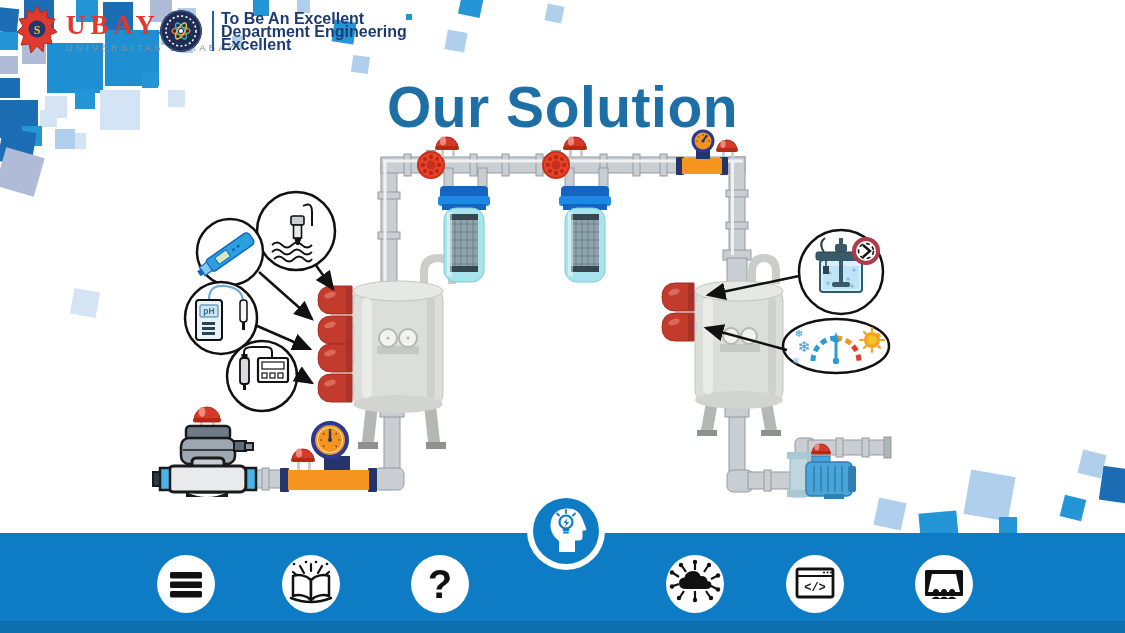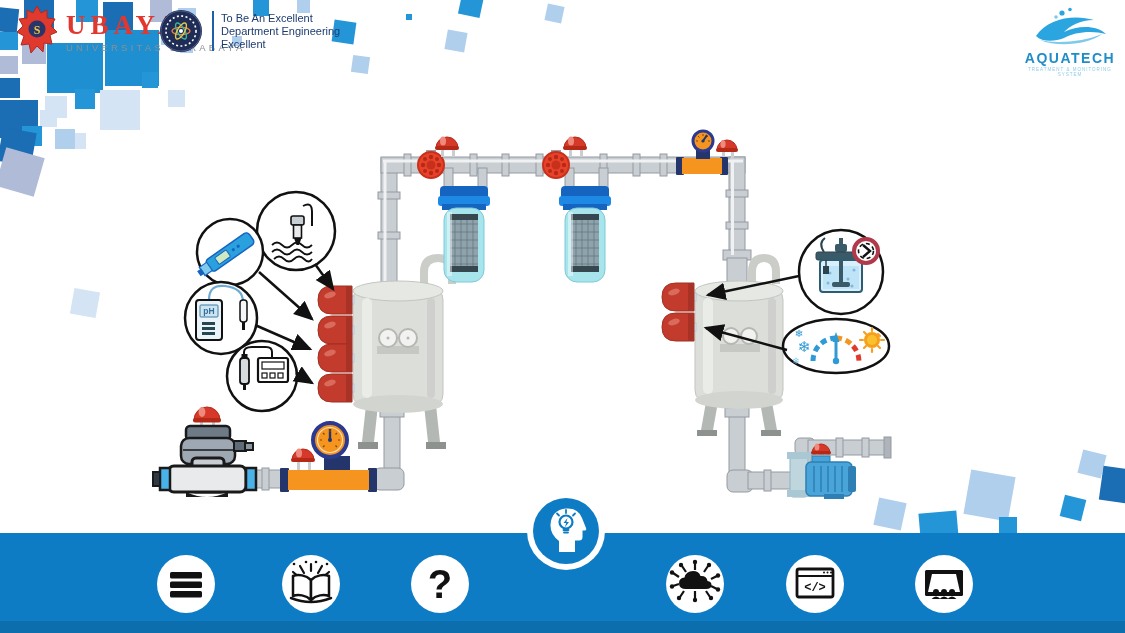--- a/index.html
+++ b/index.html
@@ -5,21 +5,21 @@
   html,body{margin:0;padding:0;background:#fff}
   .stage{position:relative;width:1125px;height:633px;overflow:hidden;background:#fff;
          font-family:"Liberation Sans",sans-serif}
   .sq{position:absolute}
   .c-dark{background:#1B6DB4}.c-med{background:#2496D8}.c-light{background:#AFCFEC}
   .c-pale{background:#D4E4F4}.c-lav{background:#AFBBD7}.c-br{background:#1E8FD0}
   .hdr{position:absolute;z-index:4}
   .ubaya-name{font-family:"Liberation Serif",serif;font-weight:bold;font-size:27px;
               color:#E2372F;letter-spacing:5px}
   .ubaya-sub{font-size:9.5px;color:#8A8F94;letter-spacing:3.2px;margin-top:1px}
-  .motto{font-size:11px;line-height:13px;font-weight:normal;color:#1D3B70}
+  .motto{font-size:16px;line-height:13px;font-weight:bold;color:#1D3B70}
   .aq-name{font-size:14px;font-weight:bold;color:#1F8DC6;letter-spacing:1.5px;text-align:center}
   .aq-tag{font-size:4.5px;color:#8FCBE8;letter-spacing:1px;text-align:center;margin-top:1px}
   .title{position:absolute;top:74px;left:0;width:1125px;text-align:center;z-index:3;
          font-size:57px;font-weight:bold;color:#1D6FA6;letter-spacing:0.5px}
   .diagram{position:absolute;left:0;top:0;z-index:2}
   .bar{position:absolute;left:0;top:533px;width:1125px;height:100px;background:#0E7CC4;z-index:5}
   .bar-strip{position:absolute;left:0;top:88px;width:1125px;height:12px;background:#0D6EAE}
   .btn{position:absolute;top:555px;width:58px;height:58px;border-radius:50%;background:#fff;
        z-index:6;display:flex;align-items:center;justify-content:center;cursor:pointer}
   .qmark{font-size:40px;font-weight:bold;color:#111;font-family:"Liberation Sans",sans-serif}
@@ -103,32 +103,22 @@
       <circle cx="23" cy="23" r="2" fill="#fff"></circle>
     </svg>
     <div style="width:2px;height:40px;background:#1D5FA8;margin:0 7px 0 8px"></div>
     <div class="motto">
       <div>To Be An Excellent</div>
       <div>Department Engineering</div>
       <div>Excellent</div>
     </div>
   </div>
 
-  <div class="hdr" style="left:1022px;top:6px;width:96px">
-    <svg width="96" height="40" viewBox="0 0 96 40">
-      <path d="M14 30 C 26 12 52 8 72 14 C 58 14 48 20 42 26 C 58 18 76 20 84 28 C 70 24 52 26 42 32 C 32 36 20 36 14 30 Z" fill="#2AA5DF"></path>
-      <path d="M18 34 C 34 38 62 36 80 28 C 68 38 36 42 18 34 Z" fill="#7FC9EC"></path>
-      <circle cx="40" cy="7" r="2.6" fill="#2AA5DF"></circle>
-      <circle cx="48" cy="3.5" r="1.8" fill="#2AA5DF"></circle>
-      <circle cx="34" cy="11" r="1.8" fill="#7FC9EC"></circle>
-    </svg>
-    <div class="aq-name">AQUATECH</div>
-    <div class="aq-tag">TREATMENT &amp; MONITORING SYSTEM</div>
-  </div>
-
+
+  <div class="title">Our Solution</div>
 
   <svg class="diagram" width="1125" height="633" viewBox="0 0 1125 633">
     <defs>
       <marker id="ah" markerWidth="10" markerHeight="10" refX="7" refY="3.5" orient="auto">
         <path d="M0,0 L8,3.5 L0,7 Z" fill="#111"></path>
       </marker>
     </defs>
 
     <g fill="#C9CED3" stroke="#939AA1" stroke-width="1">
       <rect x="381" y="158" width="16" height="128"></rect>

